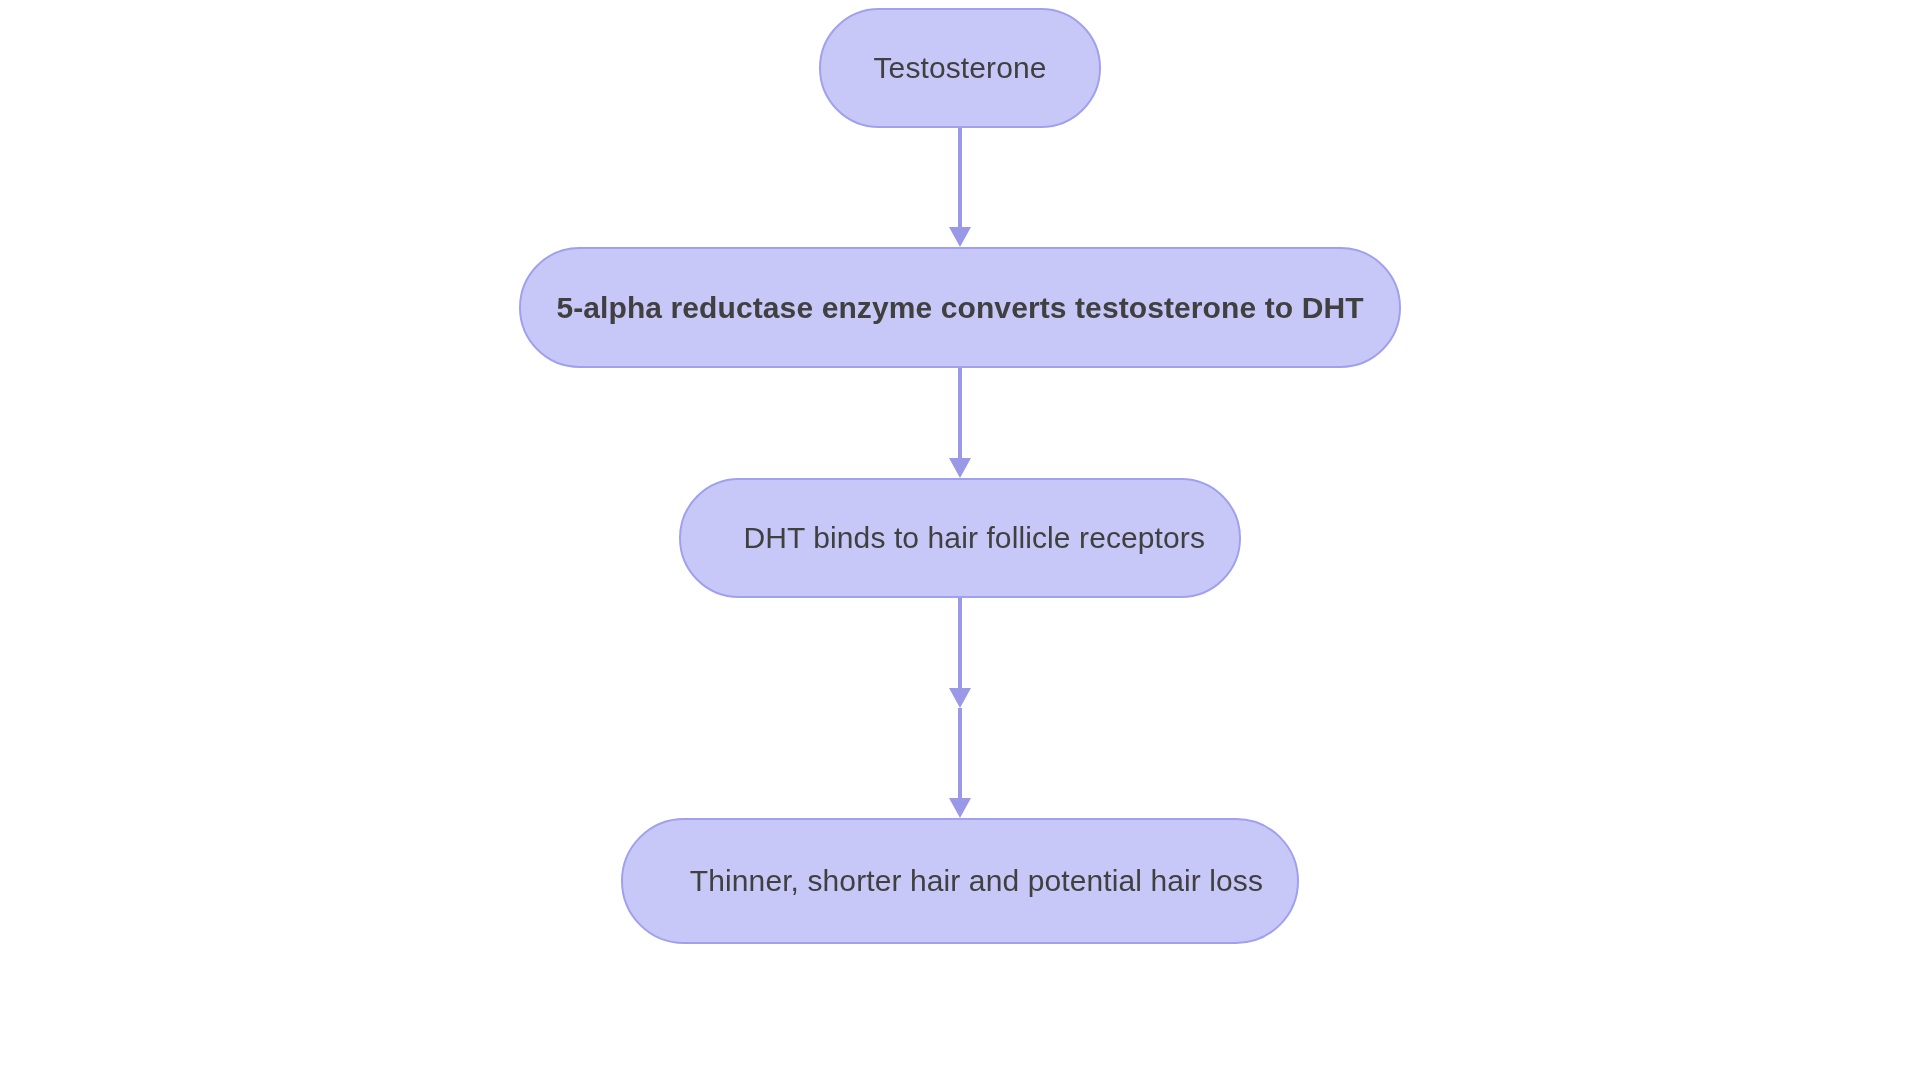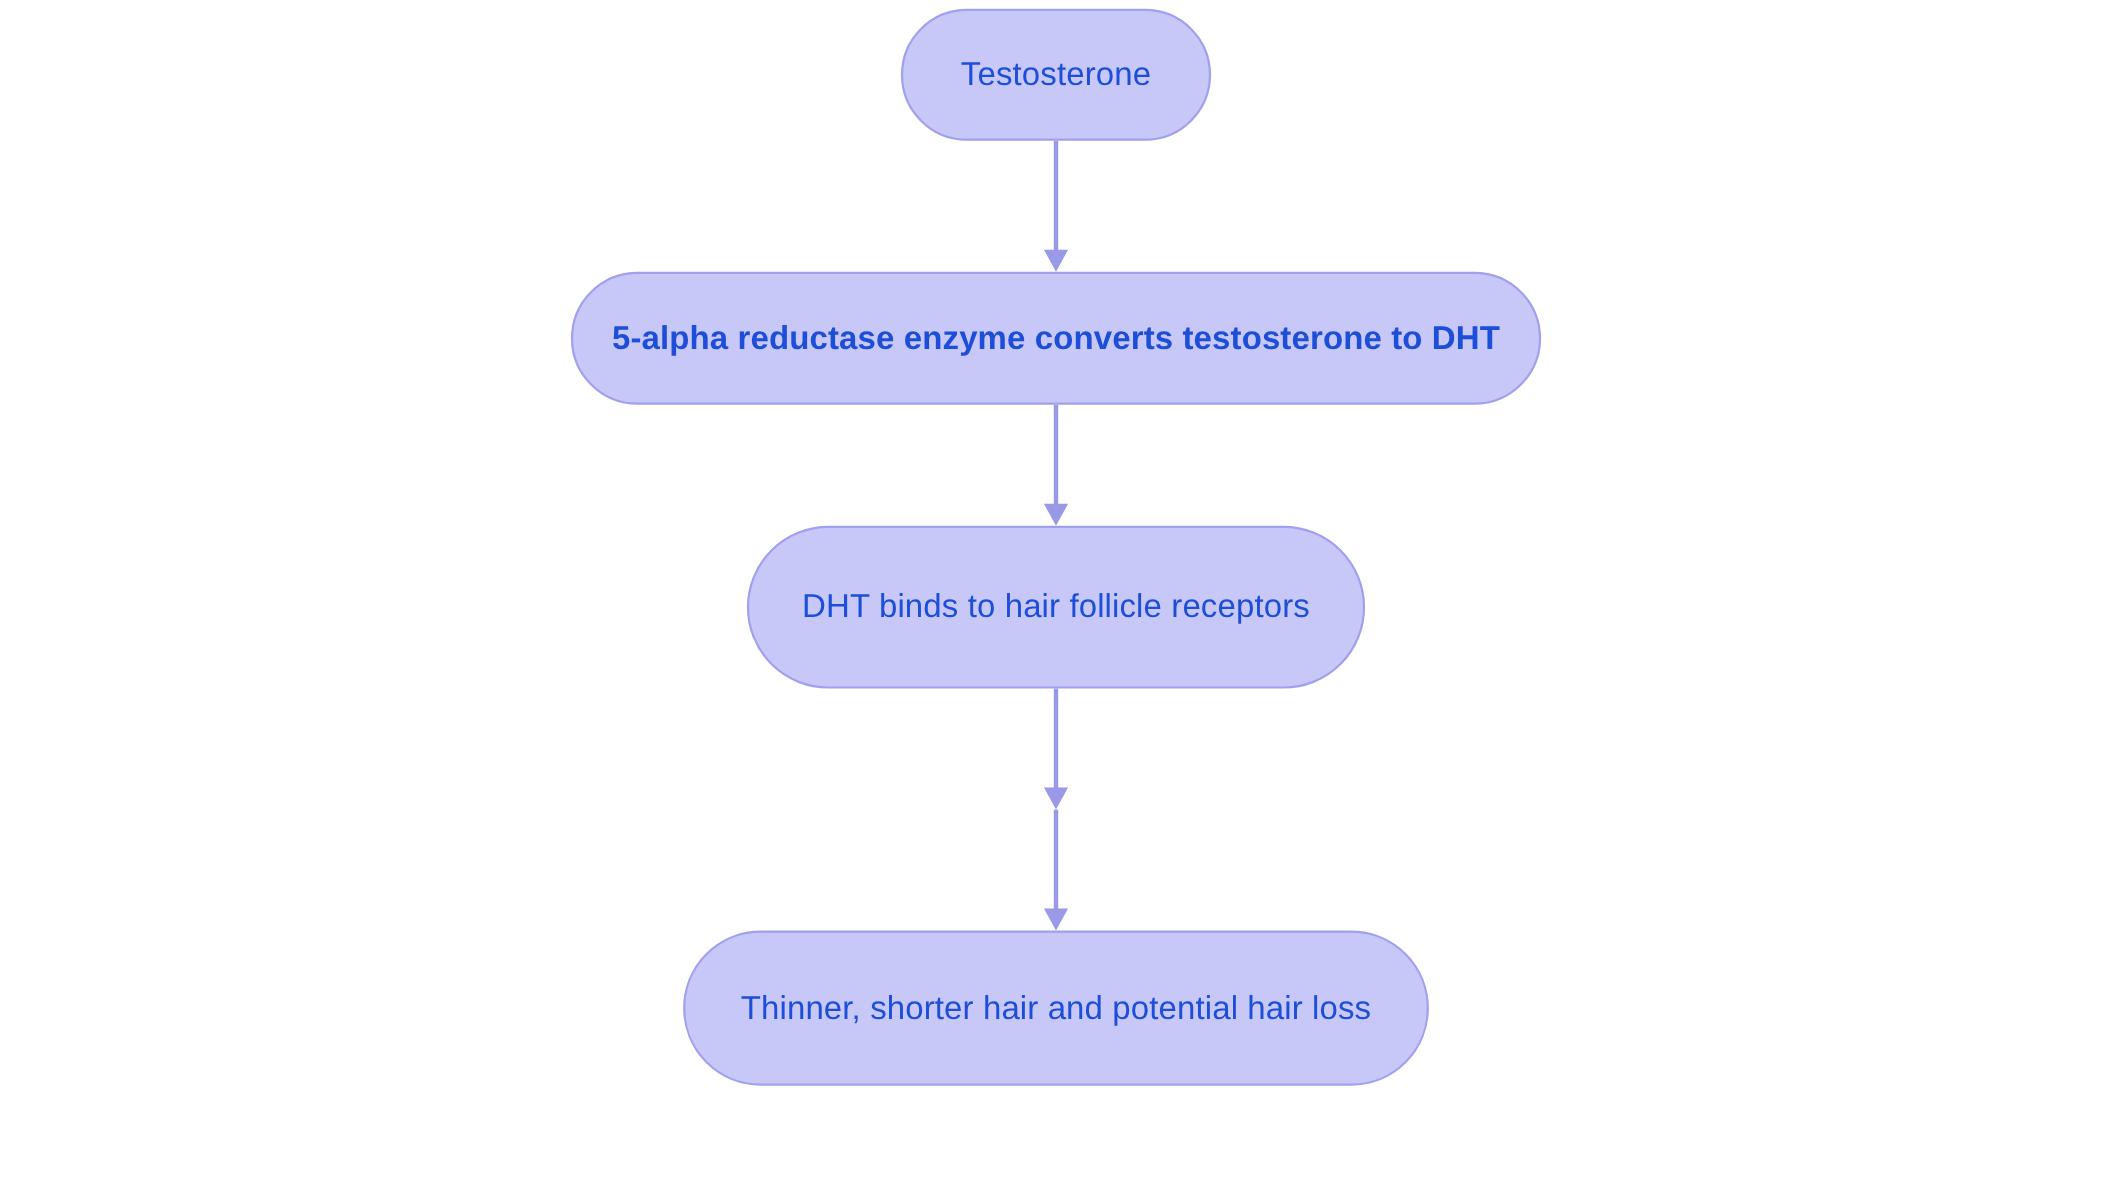--- a/index.html
+++ b/index.html
@@ -26,21 +26,21 @@
     height: 1083px;
     display: flex;
     flex-direction: column;
     align-items: center;
   }
   .node {
     box-sizing: border-box;
     background: #c8c8f8;
     border: 2px solid #a0a0ee;
     border-radius: 999px;
-    color: #1d4ed8;
+    color: #404040;
     font-size: 30px;
     line-height: 1.2;
     letter-spacing: 0.1px;
     display: flex;
     align-items: center;
     justify-content: center;
     text-align: center;
     white-space: nowrap;
     padding: 0 34px;
     user-select: none;
@@ -62,23 +62,23 @@
     height: 0;
     border-left: 11px solid transparent;
     border-right: 11px solid transparent;
     border-top: 20px solid #9999e8;
     margin-top: -1px;
   }
 
   
   .n0 { width: 282px; height: 120px; margin-top: 8px; }
   .n1 { width: 882px; height: 121px; font-weight: bold; }
-  .n2 { width: 562px; height: 148px; }
+  .n2 { width: 562px; height: 120px; justify-content: flex-end; }
   .n3 { width: 498px; height: 120px; }
-  .n4 { width: 678px; height: 141px; }
+  .n4 { width: 678px; height: 126px; justify-content: flex-end; }
 
   
   .c0 { height: 119px; }
   .c1 { height: 110px; }
   .c2 { height: 110px; }
   .c3 { height: 110px; }
 </style>
 </head>
 <body>
 

